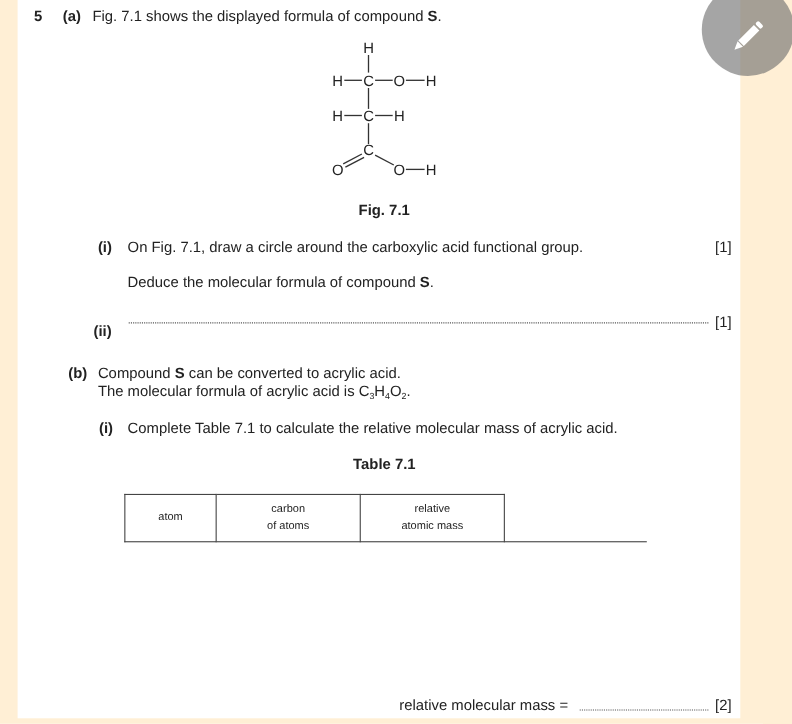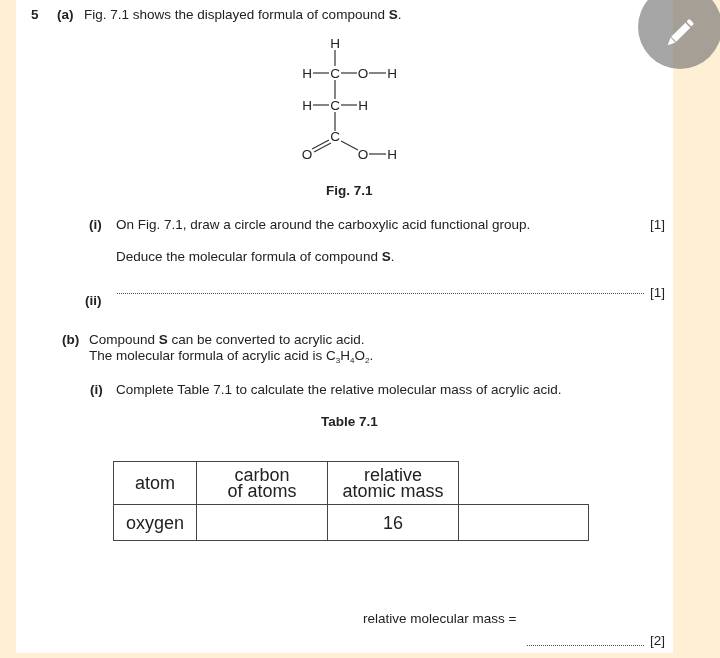--- a/index.html
+++ b/index.html
@@ -20,22 +20,22 @@
     border-bottom: 1.5px dotted #555;
   }
   sub { font-size: 8px; vertical-align: -3px; line-height: 0; }
 
   
   .mol { position: absolute; left: 0; top: 0; width: 720px; height: 200px; pointer-events: none; }
   .mol text { font-family: "Liberation Sans", sans-serif; font-size: 13.5px; fill: #222; }
 
   
   table.t71 {
-    position: absolute; left: 113px; top: 461px;
-    border-collapse: collapse; font-size: 18px; line-height: 16px;
+    position: absolute; left: 113px; top: 449px;
+    border-collapse: collapse; font-size: 10px; line-height: 16px;
   }
   table.t71 td {
     border: 1px solid #444; text-align: center; vertical-align: middle; padding: 0;
   }
   table.t71 td.blank { border: none; border-bottom: 1px solid #444; }
 
   .fab {
     position: absolute; left: 638px; top: -15px; width: 84px; height: 84px; border-radius: 50%;
     background: rgba(110,110,110,0.62);
     display: flex; align-items: center; justify-content: center;
@@ -111,30 +111,24 @@
 <span class="abs bold" style="left:321px;top:414px;">Table 7.1</span>
 
 <table class="t71">
   <tbody>
       <tr style="height:43px;">
     <td style="width:82px;">atom</td>
     <td style="width:130px;"><span>carbon</span><br><span>of atoms</span></td>
     <td style="width:130px;"><span>relative</span><br><span>atomic mass</span></td>
     <td class="blank" style="width:129px;border-top:none;border-right:none;"></td>
   </tr>
-  <tr style="height:36px;">
-    <td>oxygen</td>
-    <td></td>
-    <td>16</td>
-    <td></td>
-  </tr>
 </tbody>
   </table>
 
-<span class="abs" style="left:363px;top:611px;">relative molecular mass =</span>
+<span class="abs" style="left:363px;top:633px;">relative molecular mass =</span>
 <div class="dots" style="left:527px;top:645px;width:117px;"></div>
 <span class="abs" style="left:650px;top:633px;">[2]</span>
 
 <div class="fab">
   <svg width="44" height="44" viewBox="0 0 44 44" style="margin-top:14px;margin-left:-2px;">
     <g transform="rotate(45 22 22)" fill="#ffffff">
       <rect x="18.5" y="4" width="7" height="4" rx="1.5"></rect>
       <rect x="18.5" y="9.5" width="7" height="20"></rect>
       <polygon points="18.5,30.5 25.5,30.5 22,38"></polygon>
     </g>

